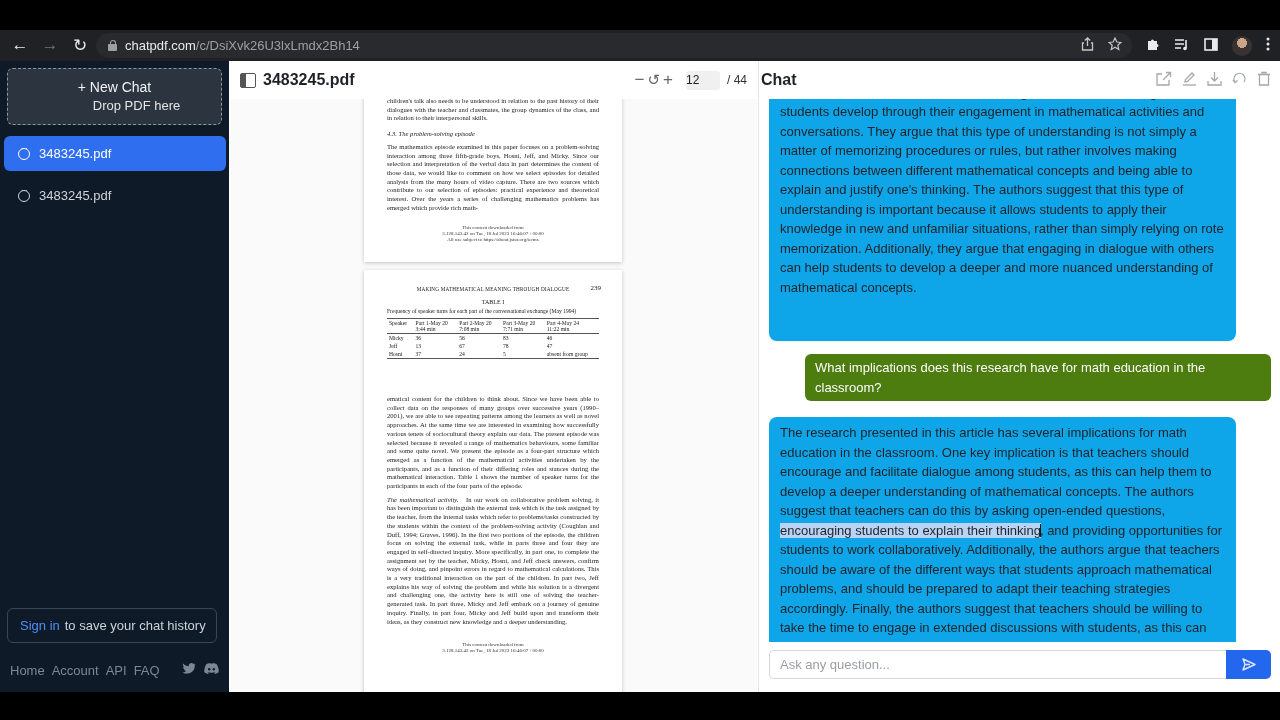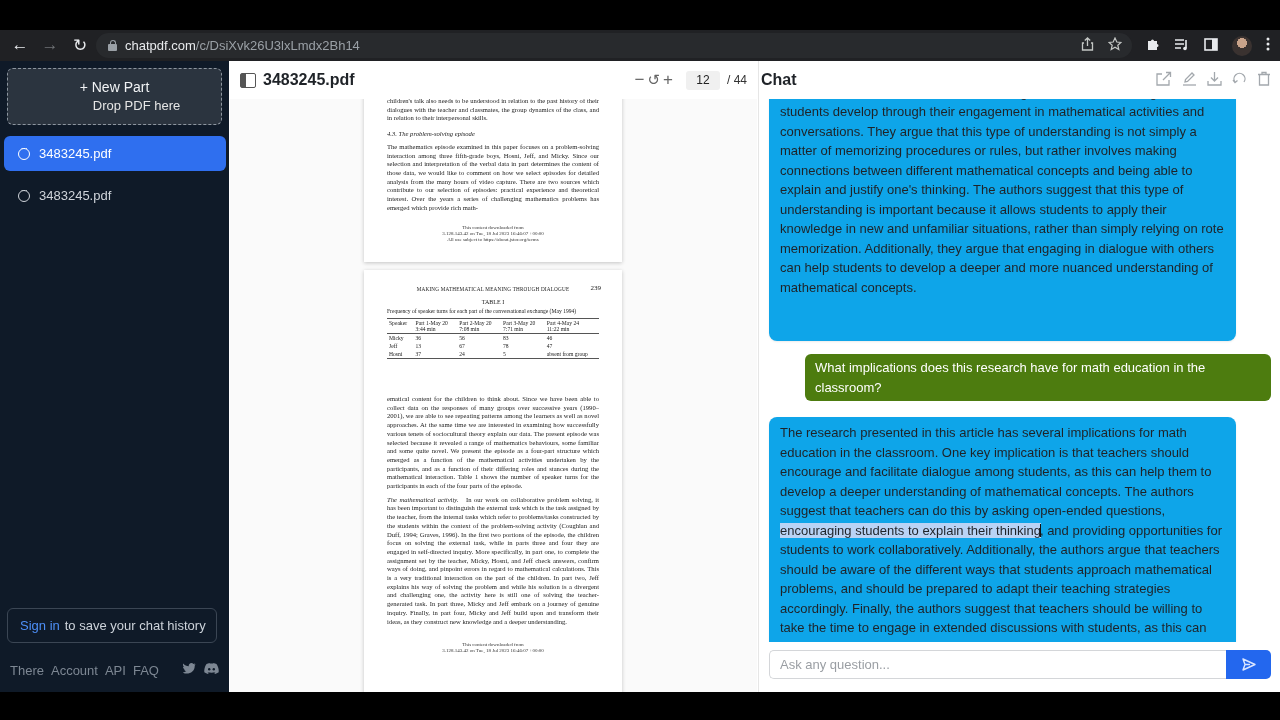--- a/index.html
+++ b/index.html
@@ -36,21 +36,21 @@
   .footer-links { position: absolute; left: 10px; top: 602px; display: flex; gap: 7px; font-size: 13px; color: #7d8793; }
   .social { position: absolute; right: 10px; top: 602px; display: flex; gap: 8px; color: #7d8793; font-size: 12px; }
 
   
   .pdf-panel { position: absolute; left: 230px; top: 0; width: 527px; height: 631px; background: #fff; }
   .pdf-header { position: absolute; left: 0; top: 0; width: 527px; height: 38px; background: #fff; display: flex; align-items: center; }
   .sidebar-toggle { margin-left: 10px; width: 16px; height: 15px; border: 1.5px solid #555; border-radius: 2px; position: relative; }
   .sidebar-toggle::before { content: ""; position: absolute; left: 0; top: 0; width: 5px; height: 100%; background: #555; }
   .pdf-title { margin-left: 7px; font-size: 16px; font-weight: bold; color: #1f2328; }
   .pdf-controls { position: absolute; right: 10px; top: 9px; display: flex; align-items: center; gap: 3px; color: #666; font-size: 17px; }
-  .page-input { width: 34px; height: 19px; background: #f0f0f0; border-radius: 3px; text-align: center; font-size: 12px; color: #222; line-height: 19px; margin-left: 10px; }
+  .page-input { width: 34px; height: 19px; background: #f0f0f0; border-radius: 3px; font-size: 12px; color: #222; line-height: 19px; margin-left: 10px; }
   .page-total { font-size: 12px; color: #333; margin-left: 4px; }
   .pdf-scroll { position: absolute; left: 0; top: 38px; width: 527px; height: 593px; background: #fafafa; overflow: hidden; }
   .pdf-page { position: absolute; left: 134px; width: 258px; background: #fff; box-shadow: 0 1px 4px rgba(0,0,0,0.22); font-family: "Liberation Serif", serif; color: #222; }
   .pdf-page p { font-size: 6.6px; line-height: 8.7px; text-align: justify; }
   .pdf-foot { text-align: center; font-size: 5px; line-height: 6px; color: #333; }
   .pdf-head-run { font-size: 5.2px; letter-spacing: 0.2px; text-align: center; }
   table.t1 { border-collapse: collapse; font-size: 5.6px; width: 100%; }
   table.t1 td { padding: 1px 2px; vertical-align: top; }
   .tline { border-top: 1px solid #555; }
 
@@ -135,40 +135,40 @@
           <circle cx="2" cy="12" r="1.5" fill="#e8eaed"></circle>
         </svg>
     </span>
   </div>
 </div>
 
 <div class="app">
 
   <div class="sidebar">
     <div class="new-chat">
-      <div class="l1">+ New Part</div>
+      <div class="l1">+ New Chat</div>
       <div class="l2">Drop PDF here</div>
     </div>
 
     <div class="chat-item active" style="top:75px;">
       <span class="bubble-icon"></span>
       <span>3483245.pdf</span>
     </div>
     <div class="chat-item" style="top:117px;">
       <span class="bubble-icon"></span>
       <span>3483245.pdf</span>
     </div>
 
     <div class="signin-box">
       <span class="link">Sign in</span>
       <span>to save your chat history</span>
     </div>
 
     <div class="footer-links">
-      <span>There</span>
+      <span>Home</span>
       <span>Account</span>
       <span>API</span>
       <span>FAQ</span>
     </div>
     <div class="social">
       <span>
         <svg width="13" height="11" viewBox="0 0 13 11">
             <path d="M12.5 1.3 C12 1.5 11.6 1.6 11 1.7 C11.6 1.3 12 0.8 12.2 0.2 C11.7 0.5 11.1 0.7 10.5 0.9 C9.4 -0.3 7.5 -0.3 6.4 0.9 C5.8 1.6 5.6 2.5 5.8 3.3 C3.6 3.2 1.6 2.2 0.3 0.5 C-0.4 1.7 0 3.2 1.1 4 C0.7 4 0.3 3.9 0 3.7 C0 5 0.9 6 2.1 6.3 C1.7 6.4 1.3 6.4 0.9 6.3 C1.3 7.4 2.3 8.1 3.4 8.1 C2.2 9 0.7 9.5 -0.5 9.4 C5 12.5 12 9 11.7 2.8 C12.1 2.4 12.3 1.9 12.5 1.3 Z" fill="#7d8793"></path>
           </svg>
       </span>

